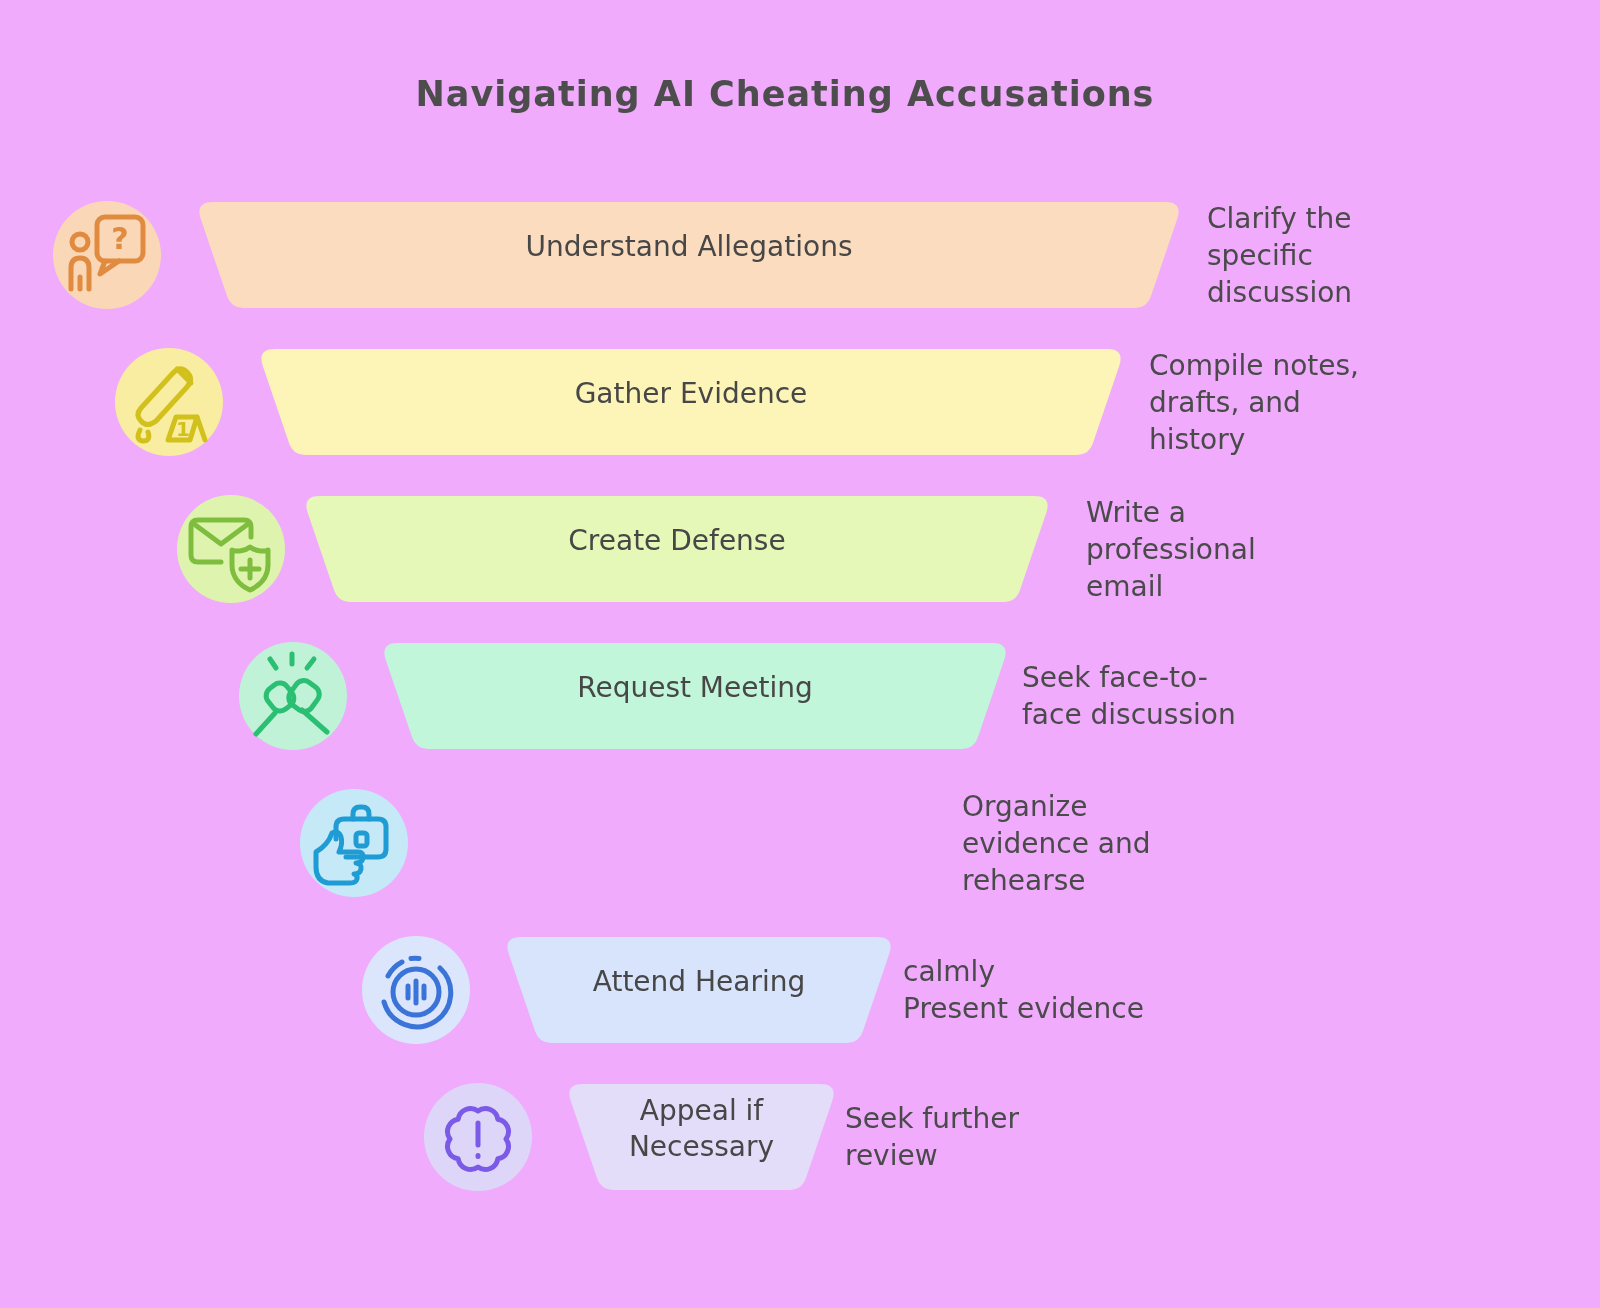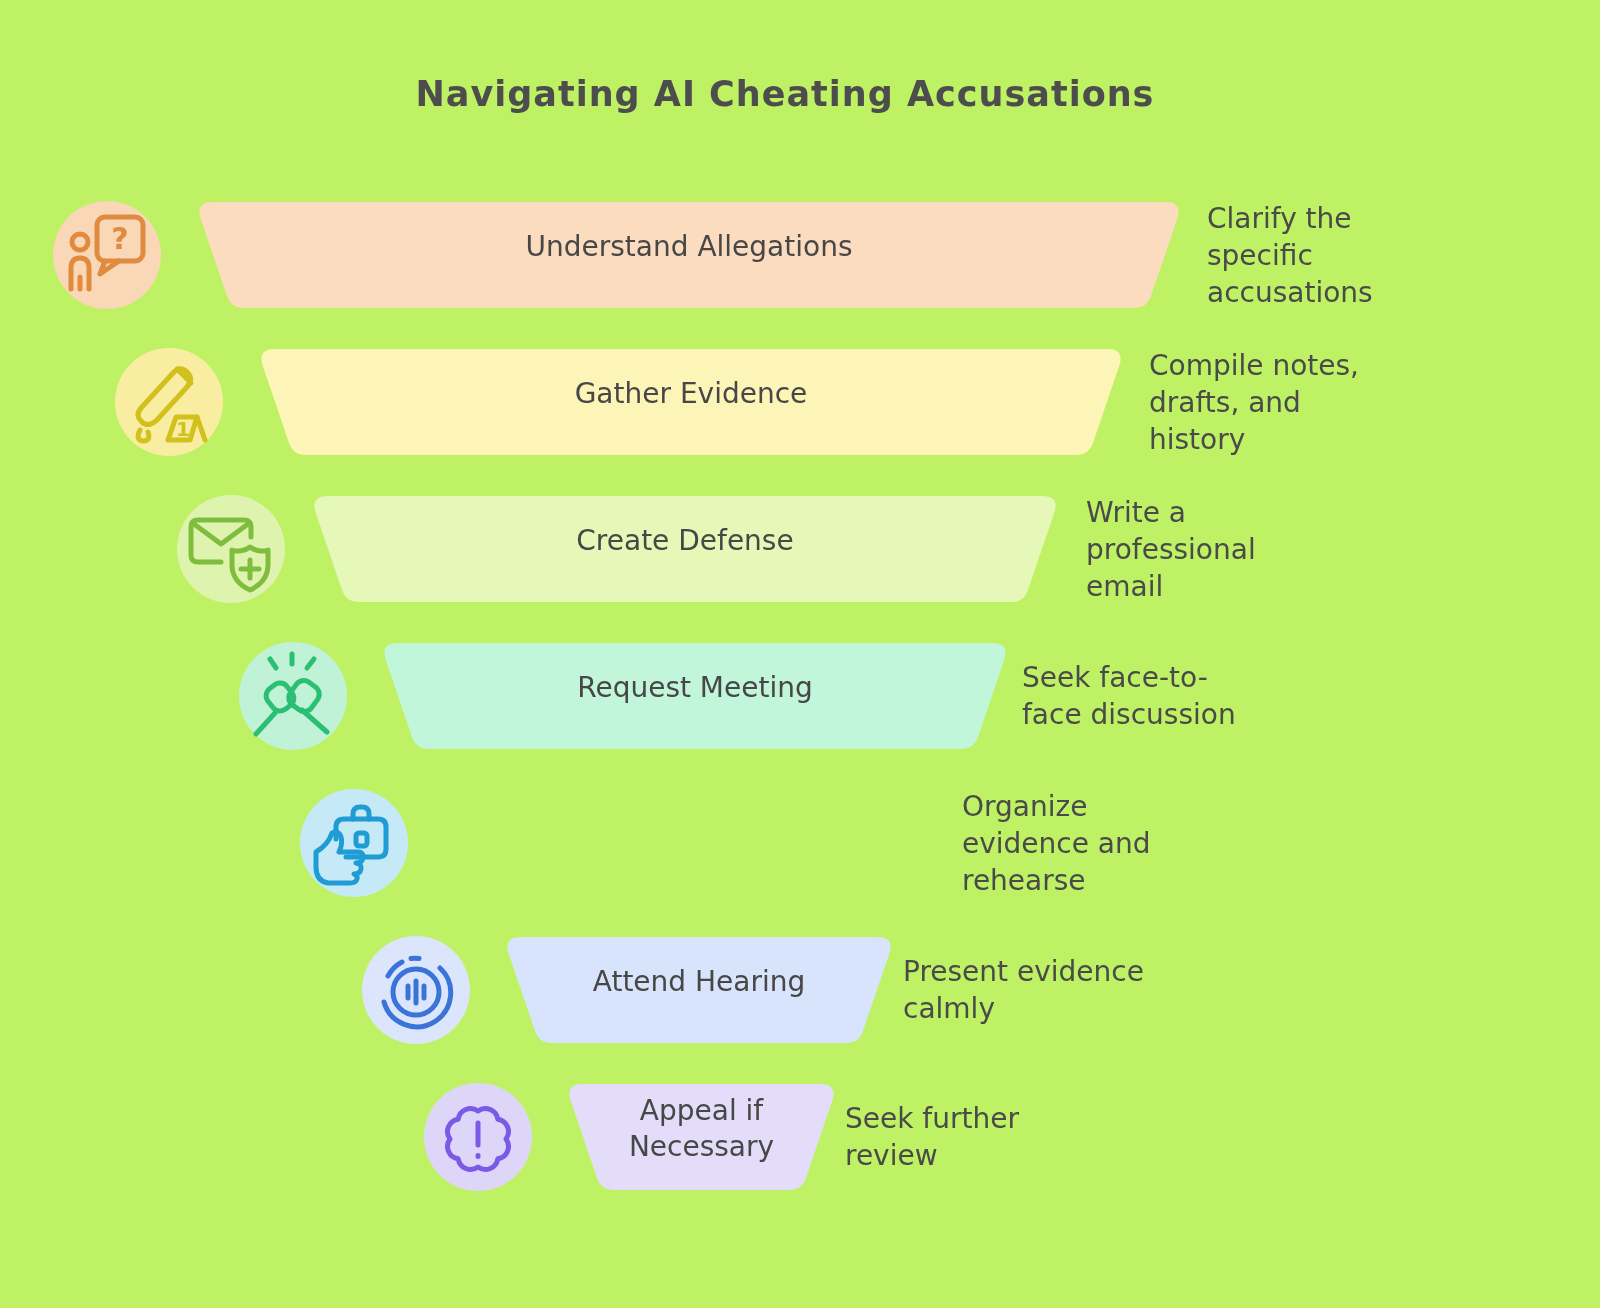--- a/index.html
+++ b/index.html
@@ -1,36 +1,36 @@
 <!DOCTYPE html>
 <html><head>
 <meta charset="utf-8">
 <style>
   html,body{margin:0;padding:0;background:#ffffff;}
   #canvas{
-    position:relative;width:1600px;height:1308px;background:#bef264;overflow:hidden;
+    position:relative;width:1600px;height:1308px;background:#f0abfc;overflow:hidden;
     font-family:"DejaVu Sans","Liberation Sans",sans-serif;color:#4a4a4a;
   }
   .title{
     position:absolute;top:74px;left:-15px;width:1600px;margin:0;
     text-align:center;font-size:35px;font-weight:bold;color:#4d4d4d;letter-spacing:1px;
   }
   .icon{position:absolute;width:108px;height:108px;}
   .i1{left:53px;top:201px}
   .i2{left:115px;top:348px}
   .i3{left:177px;top:495px}
   .i4{left:239px;top:642px}
   .i5{left:300px;top:789px}
   .i6{left:362px;top:936px}
   .i7{left:424px;top:1083px}
   .bar{position:absolute;height:90px;}
   .bar svg{position:absolute;left:0;top:0;}
   .b1{left:195px;top:202px;width:988px}
   .b2{left:257px;top:349px;width:868px}
-  .b3{left:310px;top:496px;width:750px}
+  .b3{left:302px;top:496px;width:750px}
   .b4{left:380px;top:643px;width:630px}
   .b5{left:441px;top:790px;width:512px}
   .b6{left:503px;top:937px;width:392px}
   .b7{left:565px;top:1084px;width:273px}
   .bar-label{
     position:absolute;left:0;top:0;right:0;bottom:0;
     display:flex;align-items:center;justify-content:center;text-align:center;
     font-size:28px;line-height:36px;color:#474747;padding:0 34px;box-sizing:border-box;
   }
   .desc{
@@ -67,21 +67,21 @@
   </svg>
   <div class="bar b1">
     <svg width="988" height="106" viewBox="0 0 988 106">
       <path d="M 18 0 L 970 0 Q 988 0 982.2 17 L 955.8 94.6 Q 952 106 940 106 L 48 106 Q 36 106 32.2 94.6 L 5.8 17 Q 0 0 18 0 Z" fill="#fbdcbf"></path>
     </svg>
     <div class="bar-label">Understand Allegations</div>
   </div>
   <div class="desc d1">
     <div>Clarify the</div>
     <div>specific</div>
-    <div>accusations</div>
+    <div>discussion</div>
   </div>
 
   <svg class="icon i2" viewBox="0 0 108 108">
     <circle cx="54" cy="54" r="54" fill="#f8eda0"></circle>
     <g class="ic" stroke="#d2c01d">
       <path d="M26 60 L58 25 Q65 17 72 24 Q79 31 72 39 L41 73 Q32 80 26 73 Q20 67 26 60 Z"></path>
       <path d="M62 21 L76 35"></path>
       <path d="M25 82 Q20 92 28 93 Q36 93 33 84"></path>
       <path d="M53 92 L61 69 L82 69 L75 92 Z"></path>
       <path d="M82 69 L90 92"></path>
@@ -167,22 +167,22 @@
       <path d="M78 32 A34 34 0 1 1 22 66"></path>
     </g>
   </svg>
   <div class="bar b6">
     <svg width="392" height="106" viewBox="0 0 392 106">
       <path d="M 18 0 L 374 0 Q 392 0 386.2 17 L 359.8 94.6 Q 356 106 344 106 L 48 106 Q 36 106 32.2 94.6 L 5.8 17 Q 0 0 18 0 Z" fill="#d7e4fb"></path>
     </svg>
     <div class="bar-label">Attend Hearing</div>
   </div>
   <div class="desc d6">
+    <div>calmly</div>
     <div>Present evidence</div>
-    <div>calmly</div>
     <div></div>
   </div>
 
   <svg class="icon i7" viewBox="0 0 108 108">
     <circle cx="54" cy="54" r="54" fill="#ded6f9"></circle>
     <g class="ic" stroke="#7a5ae7">
       <path d="M82 56 A12.5 12.5 0 0 1 73.8 75.8 A12.5 12.5 0 0 1 54 84 A12.5 12.5 0 0 1 34.2 75.8 A12.5 12.5 0 0 1 26 56 A12.5 12.5 0 0 1 34.2 36.2 A12.5 12.5 0 0 1 54 28 A12.5 12.5 0 0 1 73.8 36.2 A12.5 12.5 0 0 1 82 56 Z"></path>
       <path d="M54 40 V62"></path>
       <path d="M54 72.5 V73.5"></path>
     </g>

